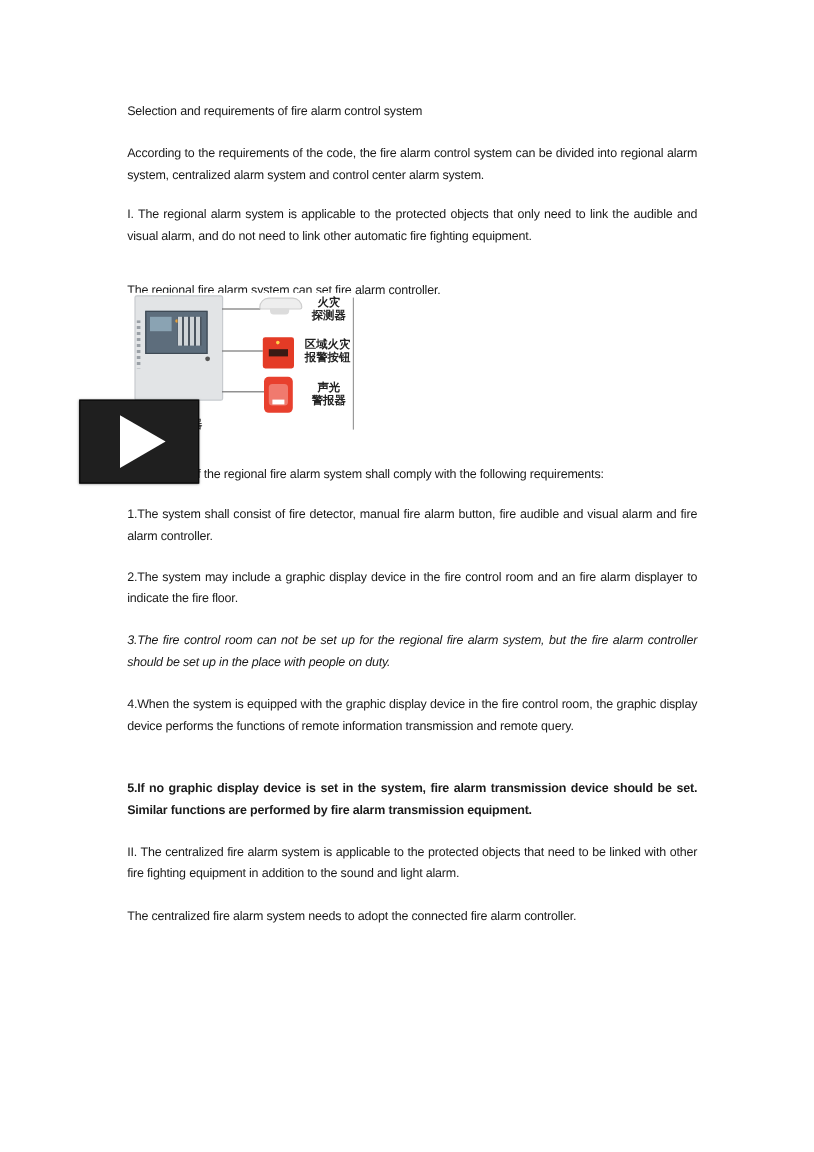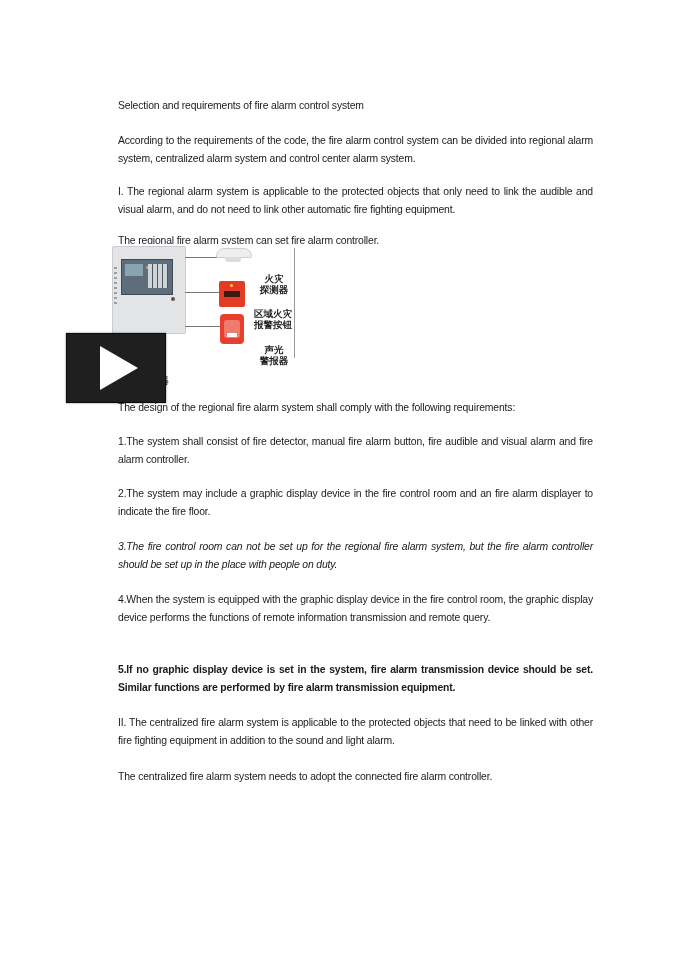--- a/index.html
+++ b/index.html
@@ -1,20 +1,20 @@
 <!DOCTYPE html>
 <html><head>
 <meta charset="utf-8">
 <style>
   html, body { margin: 0; padding: 0; background: #ffffff; }
   body { width: 678px; height: 960px; position: relative; overflow: hidden;
          font-family: "Liberation Sans", sans-serif; color: #1a1a1a; }
   .page { position: absolute; left: 0; top: 0; width: 678px; height: 960px; background: #fff; }
   .p { position: absolute; left: 102px; width: 475px; font-size: 10.4px; line-height: 18px;
-       letter-spacing: -0.15px; margin: 16px; }
+       letter-spacing: -0.15px; margin: 4px; }
   .just { text-align: justify; text-align-last: left; }
   .figure { position: absolute; left: 104px; top: 244px; width: 192px; height: 118px; background: #fff; }
   .panel { position: absolute; left: 8px; top: 2px; width: 72px; height: 86px; background: #e2e4e6;
            border: 1px solid #c8cbcf; border-radius: 2px; }
   .panel .screen { position: absolute; left: 8px; top: 12px; width: 50px; height: 34px; background: #5d6d7c; border: 1px solid #3f4a55; }
   .panel .lcd { position: absolute; left: 3px; top: 4px; width: 18px; height: 12px; background: #8aa3b3; }
   .panel .keys { position: absolute; left: 26px; top: 4px; width: 20px; height: 24px;
                  background: repeating-linear-gradient(90deg,#cfd4d8 0 4px,#4b5560 4px 5px); }
   .panel .led { position: absolute; left: 24px; top: 6px; width: 3px; height: 3px; background: #e8a23a; border-radius: 50%; }
   .panel .vents { position: absolute; left: 1px; top: 20px; width: 3px; height: 40px;
@@ -26,38 +26,38 @@
   .detector .dome { position: absolute; left: 0; top: 0; width: 34px; height: 8px; background: #eeeeee;
                     border: 1px solid #cfcfcf; border-radius: 17px 17px 4px 4px; }
   .detector .base { position: absolute; left: 9px; top: 9px; width: 16px; height: 5px; background: #dcdcdc; border-radius: 0 0 3px 3px; }
   .mcp { position: absolute; left: 115px; top: 37px; width: 26px; height: 26px; background: #e43b26; border-radius: 2px; }
   .mcp .slot { position: absolute; left: 5px; top: 10px; width: 16px; height: 6px; background: #3a1a14; }
   .mcp .dot { position: absolute; left: 11px; top: 3px; width: 3px; height: 3px; background: #ffd24a; border-radius: 50%; }
   .sounder { position: absolute; left: 116px; top: 70px; width: 24px; height: 30px; background: #e8402e; border-radius: 4px; }
   .sounder .lens { position: absolute; left: 4px; top: 6px; width: 16px; height: 18px; background: #f07a6e; border-radius: 3px; }
   .sounder .lbl { position: absolute; left: 7px; top: 19px; width: 10px; height: 4px; background: #fff; }
   .zh { position: absolute; font-family: "DejaVu Sans", sans-serif; font-size: 9.5px; line-height: 11px;
-        color: #222; text-align: center; font-weight: bold; margin-top: 26px; }
+        color: #222; text-align: center; font-weight: bold; }
   .play { position: absolute; left: 66px; top: 333px; width: 98px; height: 68px; background: #1f1f1f;
           border: 1px solid #0a0a0a; box-shadow: 0 0 2px rgba(0,0,0,.5); cursor: pointer; }
   .play .tri { position: absolute; left: 33px; top: 12px; width: 0; height: 0;
                border-top: 22px solid transparent; border-bottom: 22px solid transparent; border-left: 38px solid #ffffff; }
 </style>
 </head>
 <body>
 
 <div class="page">
 
   <p class="p" style="top:81px;">Selection and requirements of fire alarm control system</p>
 
   <p class="p just" style="top:116px;">According to the requirements of the code, the fire alarm control system can be divided into regional alarm system, centralized alarm system and control center alarm system.</p>
 
   <p class="p just" style="top:167px;">I. The regional alarm system is applicable to the protected objects that only need to link the audible and visual alarm, and do not need to link other automatic fire fighting equipment.</p>
 
-  <p class="p" style="top:216px;">The regional fire alarm system can set fire alarm controller.</p>
+  <p class="p" style="top:230px;">The regional fire alarm system can set fire alarm controller.</p>
 
   <div class="figure">
     <div class="panel">
       <div class="vents"></div>
       <div class="screen">
         <div class="lcd"></div>
         <div class="led"></div>
         <div class="keys"></div>
       </div>
       <div class="knob"></div>

